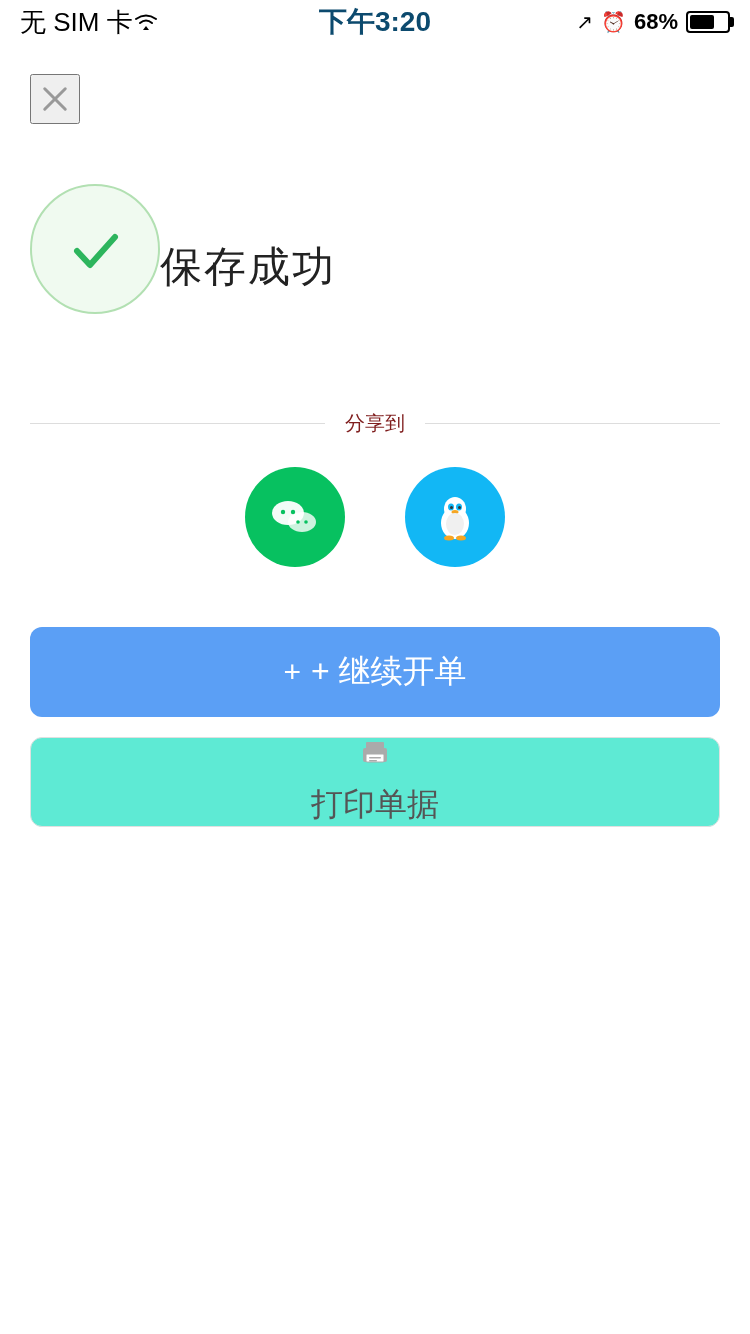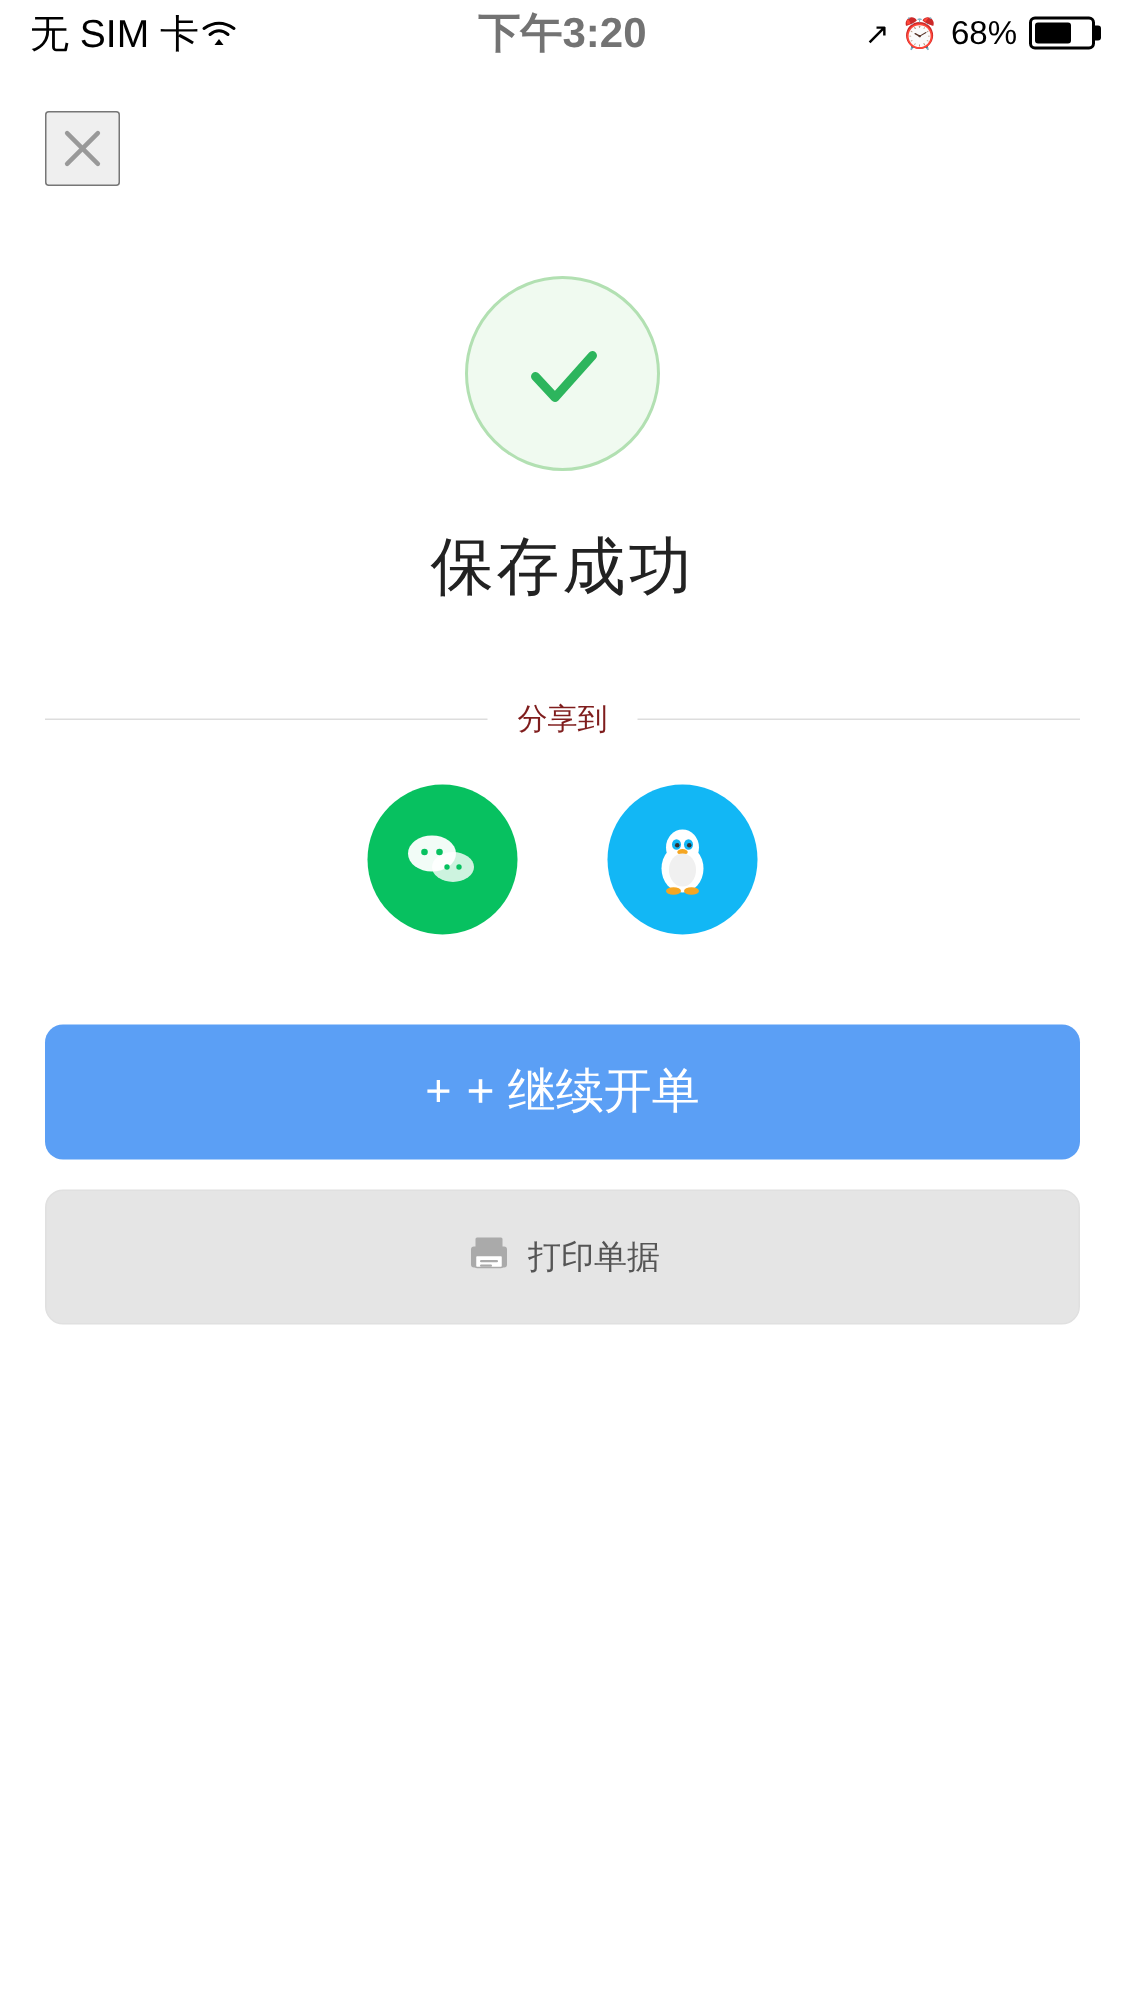--- a/index.html
+++ b/index.html
@@ -25,21 +25,21 @@
       display: flex;
       align-items: center;
       gap: 0;
       font-size: 26px;
       font-weight: 500;
       color: #000;
     }
     .status-center {
       font-size: 28px;
       font-weight: 600;
-      color: #737373;
+      color: #0c4a6e;
       position: absolute;
       left: 50%;
       transform: translateX(-50%);
     }
     .status-right {
       display: flex;
       align-items: center;
       gap: 8px;
       font-size: 24px;
       color: #000;
@@ -112,21 +112,21 @@
       left: 0;
       border-radius: 2px;
     }
     .close-icon-shape::before { transform: translateY(-50%) rotate(45deg); }
     .close-icon-shape::after { transform: translateY(-50%) rotate(-45deg); }
 
     
     .success-section {
       width: 100%;
       display: flex;
-      flex-direction: column;
+      flex-direction: row;
       align-items: center;
       margin-top: 40px;
       margin-bottom: 50px;
     }
 
     .success-circle {
       width: 130px;
       height: 130px;
       border-radius: 50%;
       background: #f0faf0;
@@ -214,31 +214,32 @@
       gap: 10px;
       cursor: pointer;
       font-size: 32px;
       color: #fff;
       font-weight: 400;
     }
 
     .btn-secondary {
       width: 100%;
       height: 90px;
-      background: #e5e5e5;
+      background: #5eead4;
       border: 1px solid #e0e0e0;
       border-radius: 12px;
       display: flex;
       align-items: center;
       justify-content: center;
       gap: 10px;
       cursor: pointer;
-      font-size: 22px;
+      font-size: 32px;
       color: #555;
       font-weight: 400;
+      flex-direction: column;
     }
 
     .btn-icon {
       font-size: 30px;
       color: #888;
     }
 
     .btn-primary .btn-icon {
       color: #fff;
     }
@@ -254,21 +255,21 @@
         <path d="M13 15 L16 19 L10 19 Z" fill="#000"></path>
         <path d="M7 12 Q13 7 19 12" stroke="#000" stroke-width="2" fill="none" stroke-linecap="round"></path>
         <path d="M3 8 Q13 1 23 8" stroke="#000" stroke-width="2" fill="none" stroke-linecap="round"></path>
       </svg>
     </span>
   </div>
   <div class="status-center">下午3:20</div>
   <div class="status-right">
     <span style="font-size:20px;">↗</span>
     <span style="font-size:20px;">⏰</span>
-    <span style="font-size:22px; font-weight:400;">68%</span>
+    <span style="font-size:22px; font-weight:700;">68%</span>
     <div class="battery-container">
       <div class="battery-box">
         <div class="battery-fill"></div>
       </div>
     </div>
   </div>
 </div>
 
 <div class="main-content">
 

